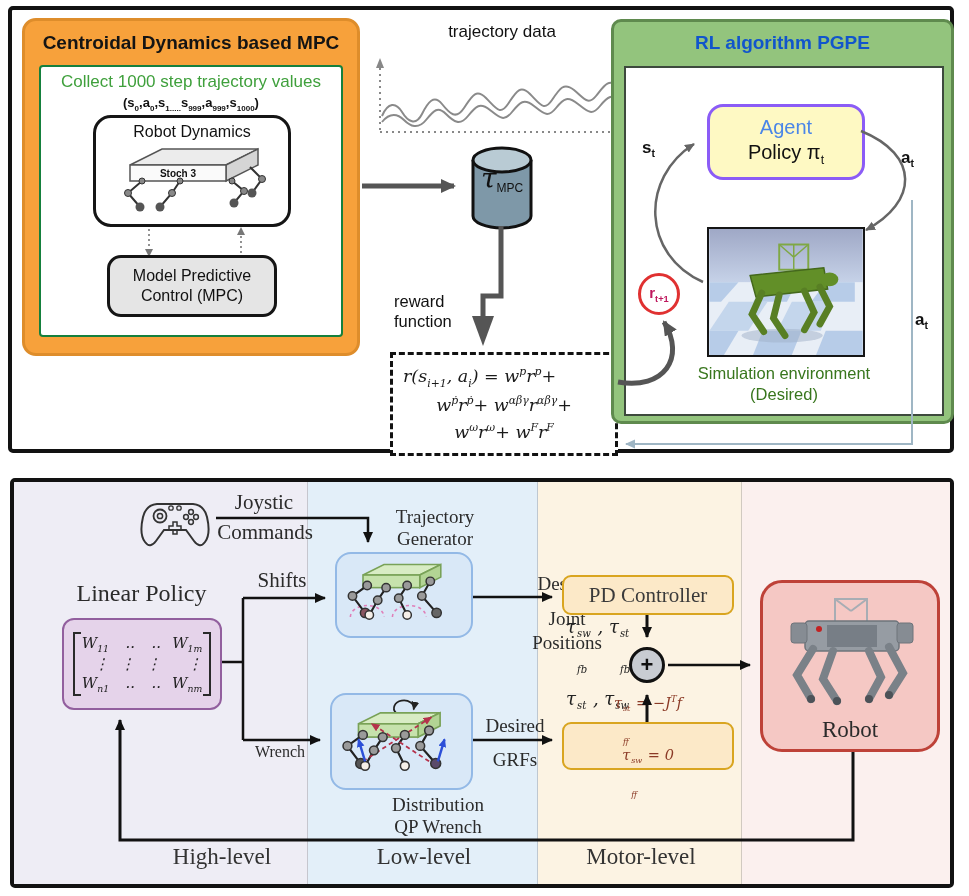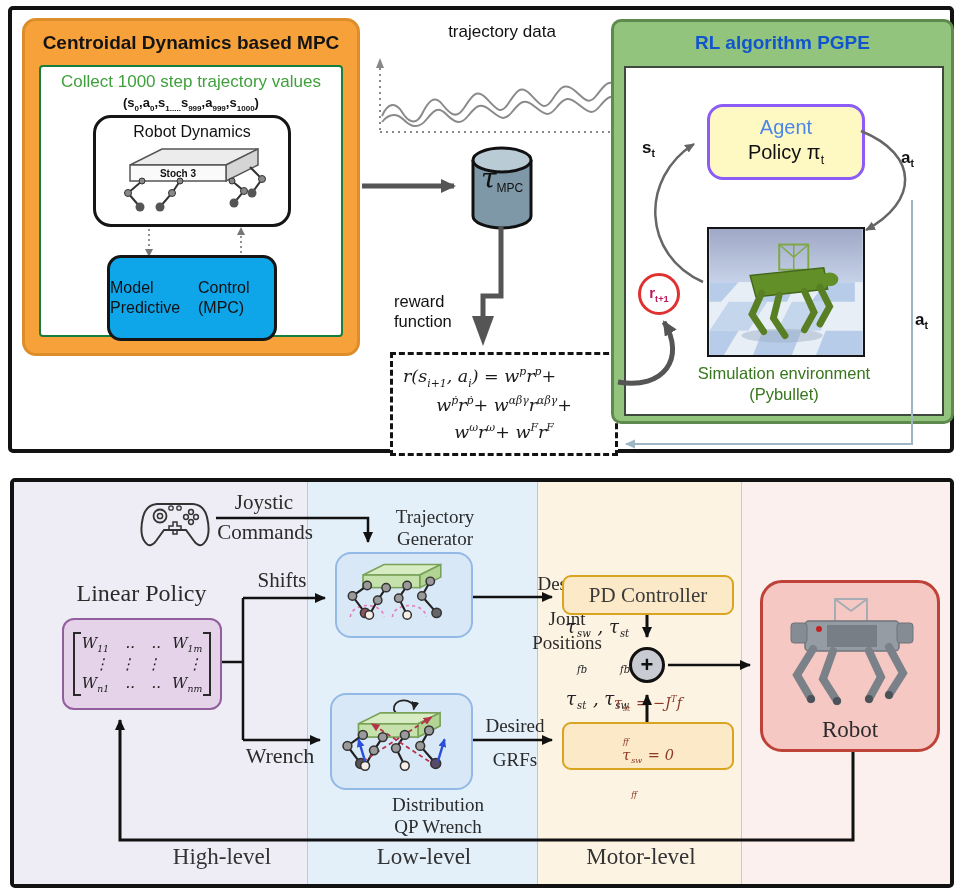--- a/index.html
+++ b/index.html
@@ -19,23 +19,23 @@
     font-size: 19px; font-weight: bold; color: #141414; }
   .mpc-inner { position: relative; margin: 0 14px; height: 272px; background: #fff;
     border: 2px solid #15803d; border-radius: 4px; }
   .collect-title { position: absolute; top: 5px; width: 100%; text-align: center;
     font-size: 17px; color: #3FA03C; }
   .seq { position: absolute; top: 28px; width: 100%; text-align: center;
     font-size: 13px; font-weight: bold; color: #111; }
   .rd-box { position: absolute; left: 52px; top: 48px; width: 198px; height: 112px;
     border: 3px solid #151515; border-radius: 18px; background: #fff; }
   .rd-box .bx-label { text-align: center; font-size: 16px; color: #111; margin-top: 5px; }
-  .mpc-box { position: absolute; left: 66px; top: 188px; width: 170px; height: 86px;
-    border: 3px solid #151515; border-radius: 14px; background: #0ea5e9;
-    display: flex; flex-direction: row; align-items: center; justify-content: center;
+  .mpc-box { position: absolute; left: 66px; top: 188px; width: 170px; height: 62px;
+    border: 3px solid #151515; border-radius: 14px; background: #e5e5e5;
+    display: flex; flex-direction: column; align-items: center; justify-content: center;
     font-size: 16px; color: #111; line-height: 1.25; }
   .mpc-dotted { position: absolute; left: 0; top: 0; pointer-events: none; }
 
   
   .traj-label { position: absolute; left: 400px; top: 12px; width: 180px; text-align: center;
     font-size: 17px; color: #111; }
   .waves { position: absolute; left: 360px; top: 44px; pointer-events: none; }
   .cylinder { position: absolute; left: 457px; top: 134px; width: 66px; height: 88px; }
   .tau-mpc { position: absolute; left: 457px; top: 152px; width: 66px; text-align: center;
     color: #111; }
@@ -97,21 +97,21 @@
     background: #E5D3EA; border: 2.5px solid #925F9E; border-radius: 12px;
     display: flex; align-items: center; justify-content: center; }
   .bracket { position: relative; padding: 2px 9px; }
   .bracket::before, .bracket::after { content: ""; position: absolute; top: 0; bottom: 0; width: 6px;
     border: 2px solid #2a2a2a; }
   .bracket::before { left: 0; border-right: none; }
   .bracket::after  { right: 0; border-left: none; }
   .matrix { display: grid; grid-template-columns: repeat(4, auto); column-gap: 11px; row-gap: 1px;
     font-size: 15px; text-align: right; color: #222; }
   .shifts-lbl { position: absolute; left: 226px; top: 86px;  width: 84px; text-align: center; font-size: 21px; }
-  .wrench-lbl { position: absolute; left: 220px; top: 261px; width: 92px; text-align: center; font-size: 22px; }
+  .wrench-lbl { position: absolute; left: 220px; top: 261px; width: 92px; text-align: center; font-size: 16px; }
   .tg-box { position: absolute; left: 321px; top: 70px; width: 138px; height: 86px;
     background: #D9E8F7; border: 2px solid #93B9E6; border-radius: 16px; overflow: hidden; }
   .qp-box { position: absolute; left: 316px; top: 211px; width: 143px; height: 97px;
     background: #D9E8F7; border: 2px solid #93B9E6; border-radius: 16px; overflow: hidden; }
   .tg-lbl { position: absolute; left: 351px; top: 24px;  width: 140px; text-align: center; font-size: 19px; line-height: 1.15; }
   .qp-lbl { position: absolute; left: 344px; top: 312px; width: 160px; text-align: center; font-size: 19px; line-height: 1.15; }
   .djp { position: absolute; left: 500px; top: 90px; width: 106px; text-align: center; font-size: 19px; line-height: 1.3; }
   .djp .l1 { margin-bottom: 10px; }
   .dgrf { position: absolute; left: 456px; top: 232px; width: 90px; text-align: center; font-size: 19px; line-height: 1.3; }
   .dgrf .l1 { margin-bottom: 9px; }
@@ -257,21 +257,21 @@
           <ellipse cx="124" cy="52" rx="9" ry="7" fill="#628F28"></ellipse>
           <path d="M54,66 L44,88 L56,106" fill="none" stroke="#587F24" stroke-width="7" stroke-linecap="round"></path>
           <path d="M72,68 L66,92 L78,110" fill="none" stroke="#587F24" stroke-width="7" stroke-linecap="round"></path>
           <path d="M98,64 L108,86 L98,104" fill="none" stroke="#587F24" stroke-width="7" stroke-linecap="round"></path>
           <path d="M114,60 L124,80 L114,98" fill="none" stroke="#587F24" stroke-width="7" stroke-linecap="round"></path>
         </svg>
       </div>
 
       <div class="sim-caption">
         <div>Simulation environment</div>
-        <div>(Pybullet)</div>
+        <div>(Desired)</div>
       </div>
 
       <div class="rl-lbl st">s<sub>t</sub></div>
       <div class="rl-lbl at1">a<sub>t</sub></div>
       <div class="rl-lbl at2">a<sub>t</sub></div>
       <div class="r-circle">
         <span>r<sub>t+1</sub></span>
       </div>
     </div>
 

